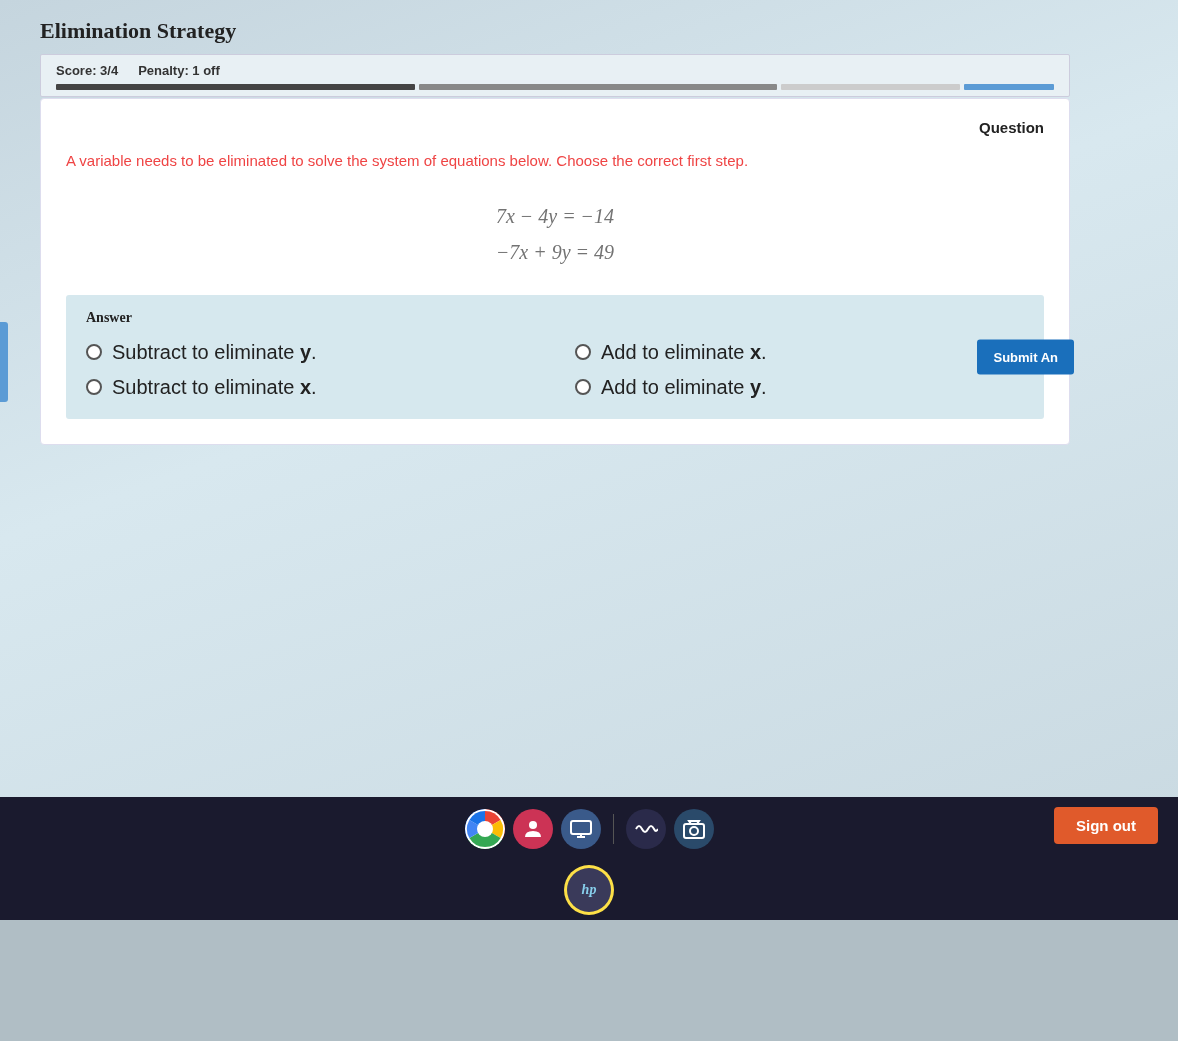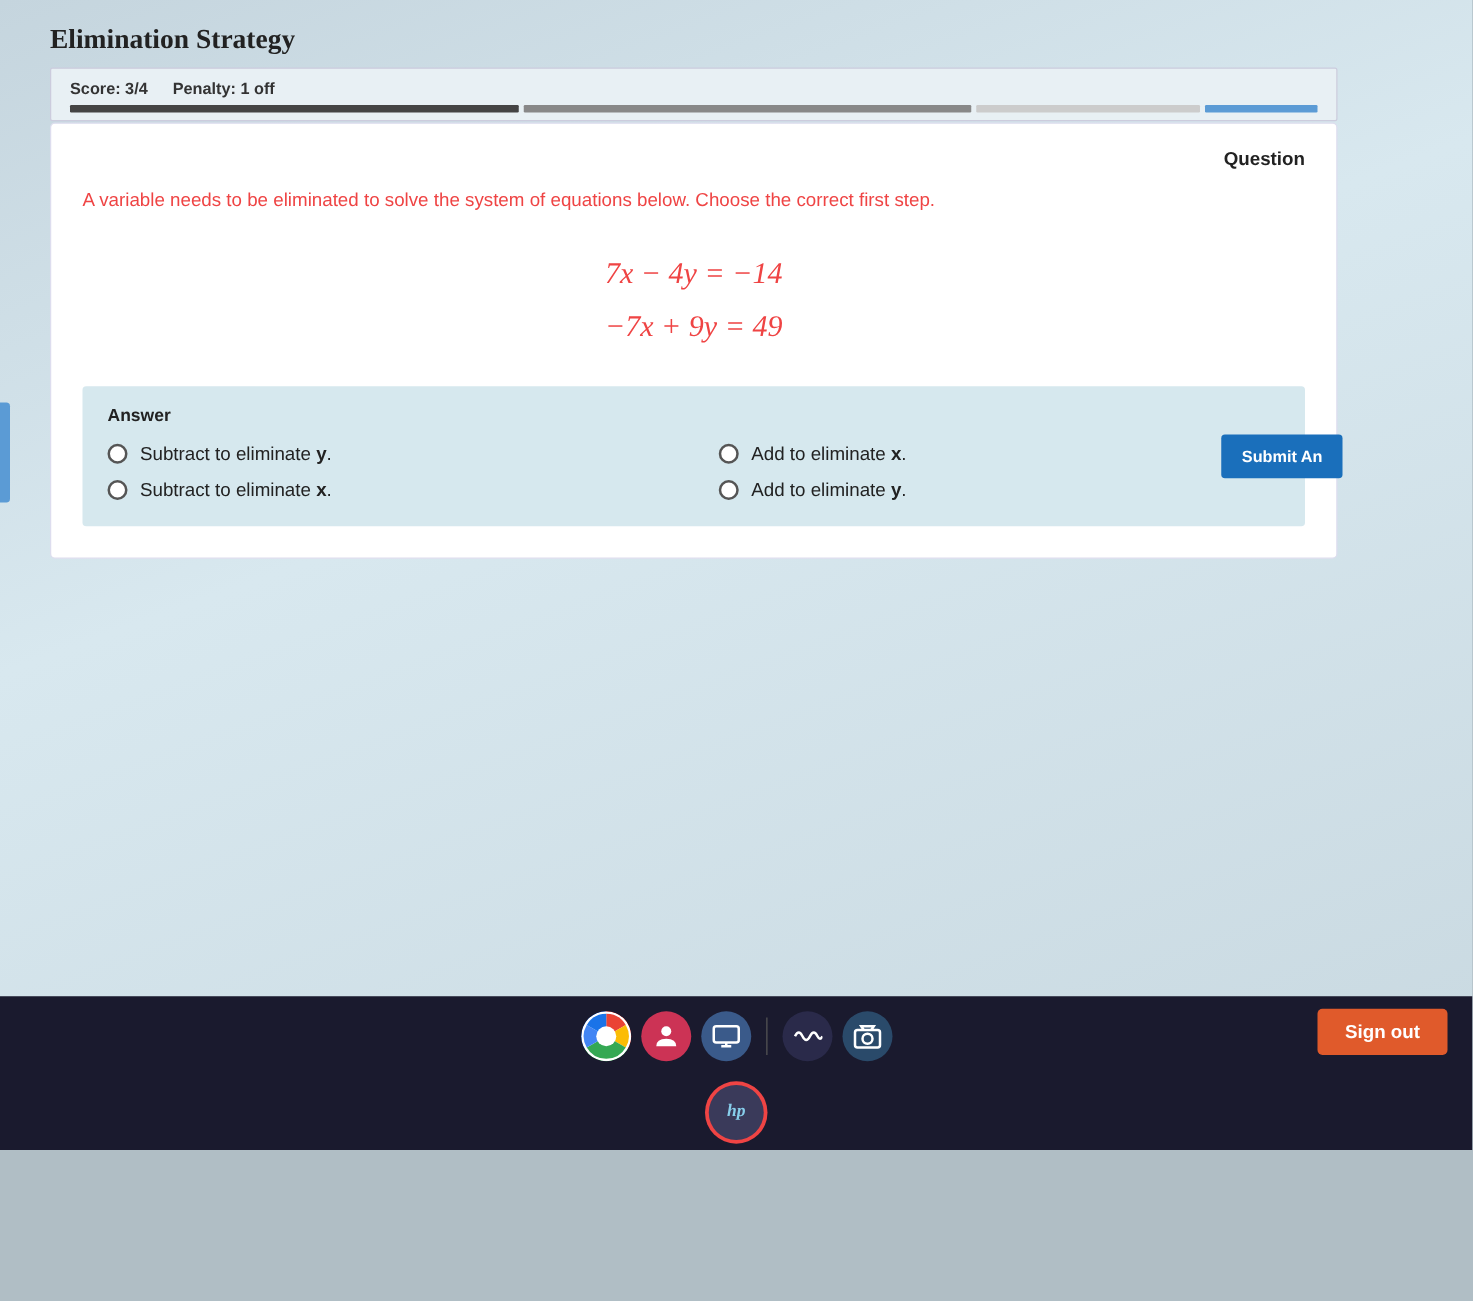--- a/index.html
+++ b/index.html
@@ -122,40 +122,40 @@
       line-height: 1.5;
     }
 
     
     .equations-block {
       text-align: center;
       margin-bottom: 25px;
     }
 
     .equation-line {
-      font-size: 24px;
+      font-size: 20px;
       font-style: italic;
-      color: #ef4444;
+      color: #737373;
       font-family: 'Times New Roman', Times, serif;
       line-height: 1.8;
     }
 
     
     .answer-section {
       background: #d6e8ee;
       border-radius: 3px;
       padding: 15px 20px 20px 20px;
       position: relative;
     }
 
     .answer-label {
       font-size: 14px;
       font-weight: bold;
       color: #222;
-      font-family: Liberation Sans, sans-serif;
+      font-family: Liberation Serif, serif;
       margin-bottom: 15px;
     }
 
     .answer-grid {
       display: grid;
       grid-template-columns: 1fr 1fr;
       gap: 12px 40px;
     }
 
     .answer-option {
@@ -172,21 +172,21 @@
       width: 16px;
       height: 16px;
       border-radius: 50%;
       border: 2px solid #555;
       background: white;
       flex-shrink: 0;
       display: inline-block;
     }
 
     .answer-option-text {
-      font-size: 15px;
+      font-size: 20px;
     }
 
     
     .submit-btn {
       position: absolute;
       right: -30px;
       top: 50%;
       transform: translateY(-50%);
       background: #1a6fbb;
       color: white;
@@ -282,21 +282,21 @@
     }
 
     
     .hp-logo-area {
       position: absolute;
       bottom: 15px;
       left: 50%;
       transform: translateX(-50%);
       width: 50px;
       height: 50px;
-      background: #ef4444;
+      background: #fde047;
       border-radius: 50%;
       display: flex;
       align-items: center;
       justify-content: center;
     }
 
     .hp-logo {
       width: 44px;
       height: 44px;
       border-radius: 50%;

